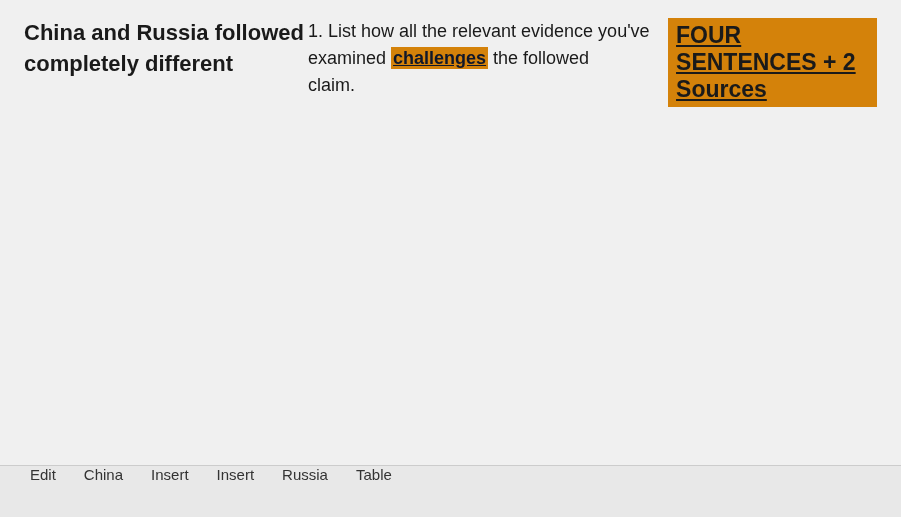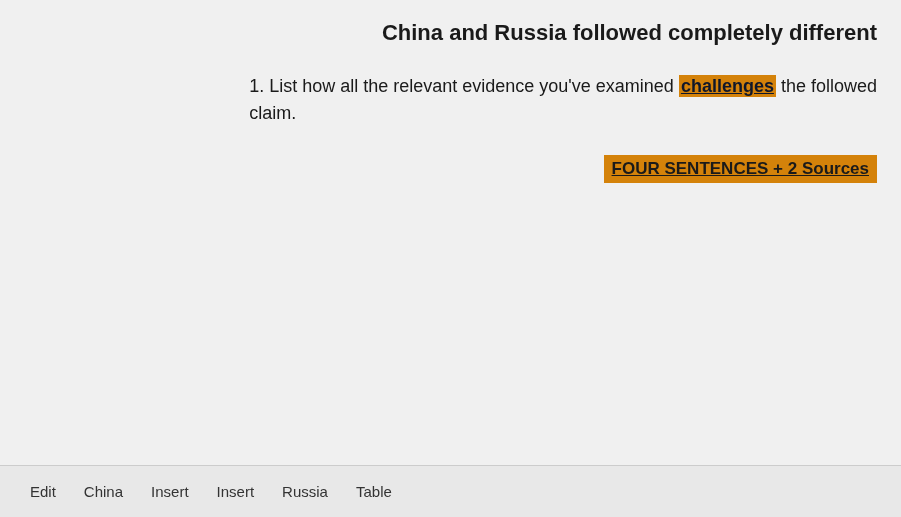--- a/index.html
+++ b/index.html
@@ -14,22 +14,20 @@
       background-color: #f0f0f0;
       font-family: Arial, sans-serif;
       overflow: hidden;
       position: relative;
     }
 
     .main-content {
       padding: 18px 24px 0 24px;
       height: 100%;
       display: flex;
-      flex-direction: column;
-      align-items: flex-end;
     }
 
     .title-block {
       margin-bottom: 24px;
     }
 
     .title-text {
       font-size: 22px;
       font-weight: bold;
       color: #1a1a1a;
@@ -55,35 +53,34 @@
     }
 
     .sources-block {
       margin-bottom: 30px;
     }
 
     .sources-badge {
       display: inline-block;
       background-color: #d4820a;
       color: #1a1a1a;
-      font-size: 17px;
+      font-size: 23px;
       font-weight: bold;
       padding: 4px 8px;
       text-decoration: underline;
     }
 
     .menu-bar {
       position: absolute;
       bottom: 0;
       left: 0;
       right: 0;
       height: 52px;
       background-color: #e8e8e8;
       display: flex;
-      align-items: center;
       padding: 0 30px;
       gap: 28px;
       border-top: 1px solid #ccc;
     }
 
     .menu-item {
       font-size: 15px;
       color: #333;
       cursor: pointer;
     }

